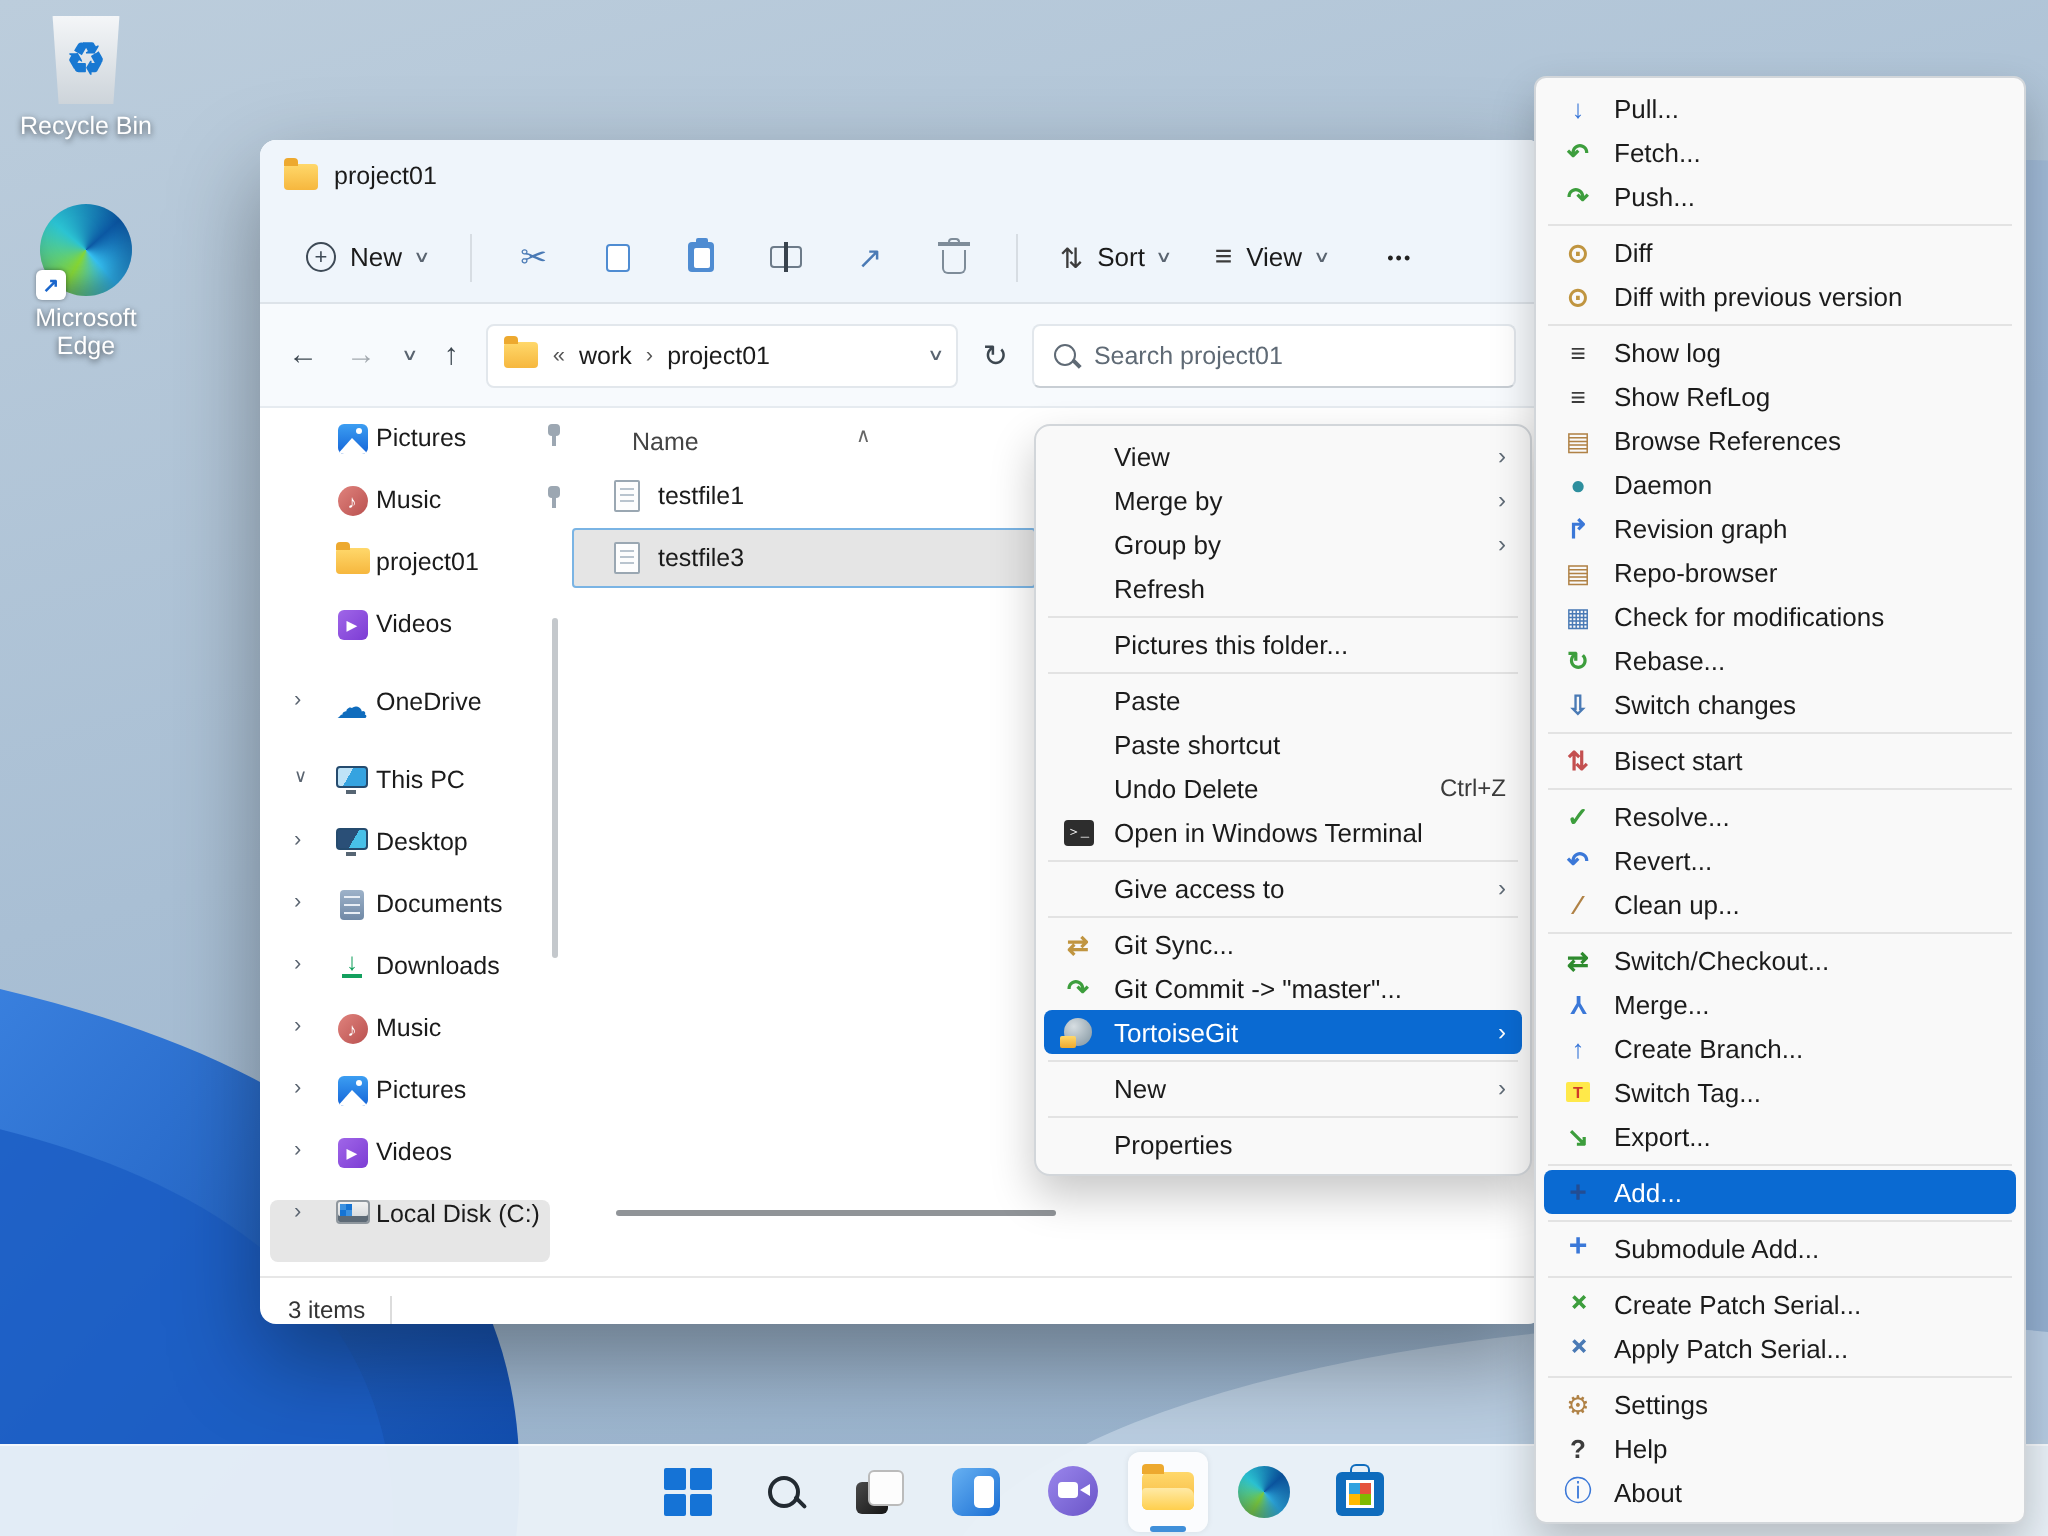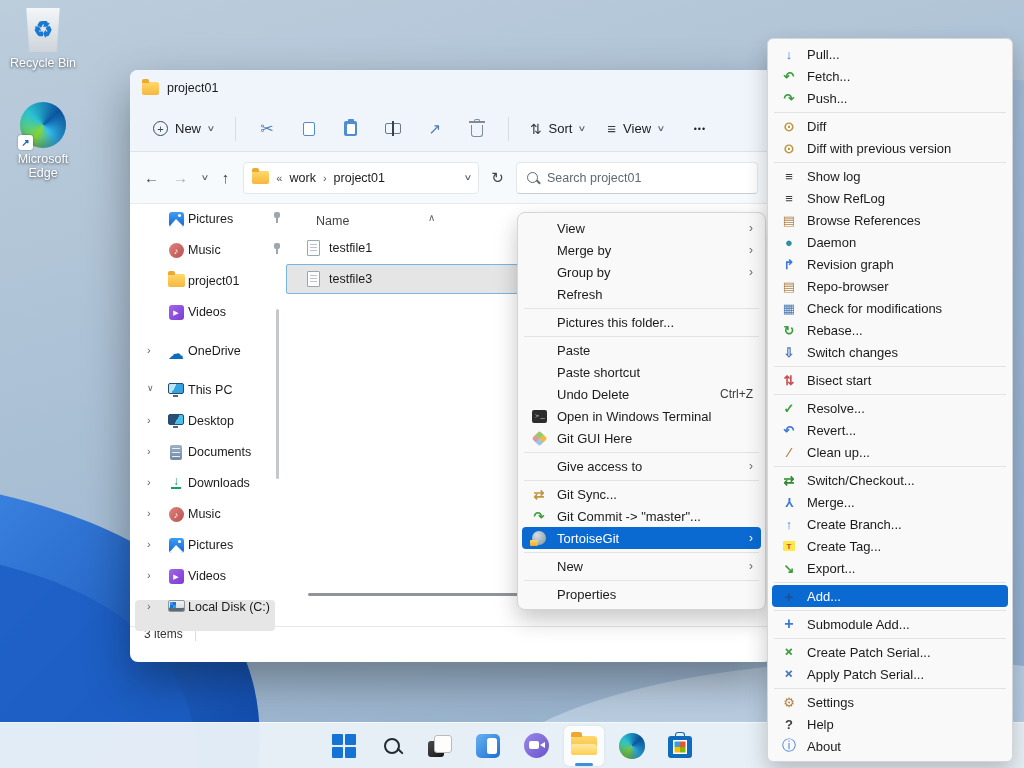--- a/index.html
+++ b/index.html
@@ -74,21 +74,21 @@
   .filearea { flex:1; position:relative; padding-top:6px; }
   .col-head { display:flex; align-items:center; font-size:12.5px; color:#444;
     padding-left:36px; height:22px; position:relative; }
   .sort-asc { position:absolute; left:148px; top:2px; font-size:10px; color:#666; }
   .file-row { height:30px; display:flex; align-items:center; gap:9px; padding-left:20px;
     font-size:12.5px; color:#1b1b1b; width:232px; margin:1px 0 1px 6px;
     border:1px solid transparent; border-radius:2px; }
   .file-row.sel { border-color:#7ab4e4; background:#e5e5e5; }
   .h-scroll { position:absolute; left:28px; bottom:30px; width:220px; height:3px;
     background:#909498; border-radius:2px; }
-  .statusbar { height:36px; border-top:1px solid #e7e7e7; display:flex; align-items:flex-start;
+  .statusbar { height:24px; border-top:1px solid #e7e7e7; display:flex; align-items:flex-end;
     padding:0 14px; font-size:12px; color:#333; flex:none; gap:12px; }
   .statusbar .div { width:1px; height:14px; background:#dcdcdc; }
 
   
   .folder-ic { width:17px; height:13px; position:relative; border-radius:2px;
     background:linear-gradient(#ffd86b,#f6b73e); flex:none; }
   .folder-ic::before { content:""; position:absolute; top:-3px; left:0; width:7px;
     height:4px; background:#eda92f; border-radius:2px 2px 0 0; }
   .folder-ic.big { width:26px; height:19px; border-radius:3px; }
   .folder-ic.big::before { width:11px; height:5px; top:-4px; }
@@ -500,26 +500,20 @@
       <span class="ic"></span>
       <span class="lbl">Undo Delete</span>
       <span class="sc">Ctrl+Z</span>
     </div>
   <div class="mi">
       <span class="ic">
         <span class="term-ic">＞_</span>
       </span>
       <span class="lbl">Open in Windows Terminal</span>
     </div>
-  <div class="mi">
-      <span class="ic">
-        <span class="gitlogo"></span>
-      </span>
-      <span class="lbl">Git GUI Here</span>
-    </div>
   <div class="msep"></div>
   <div class="mi">
       <span class="ic"></span>
       <span class="lbl">Give access to</span>
       <span class="chev">›</span>
     </div>
   <div class="msep"></div>
   <div class="mi">
       <span class="ic g-gold bold">⇄</span>
       <span class="lbl">Git Sync...</span>
@@ -637,21 +631,21 @@
       <span class="lbl">Merge...</span>
     </div>
   <div class="mi">
       <span class="ic g-blue bold">↑</span>
       <span class="lbl">Create Branch...</span>
     </div>
   <div class="mi">
       <span class="ic">
         <span class="tag-badge">T</span>
       </span>
-      <span class="lbl">Create Tag...</span>
+      <span class="lbl">Switch Tag...</span>
     </div>
   <div class="mi">
       <span class="ic g-green bold">↘</span>
       <span class="lbl">Export...</span>
     </div>
   <div class="msep"></div>
   <div class="mi hl">
       <span class="ic bold" style="color:#234d93;font-size:15px">+</span>
       <span class="lbl">Add...</span>
     </div>

